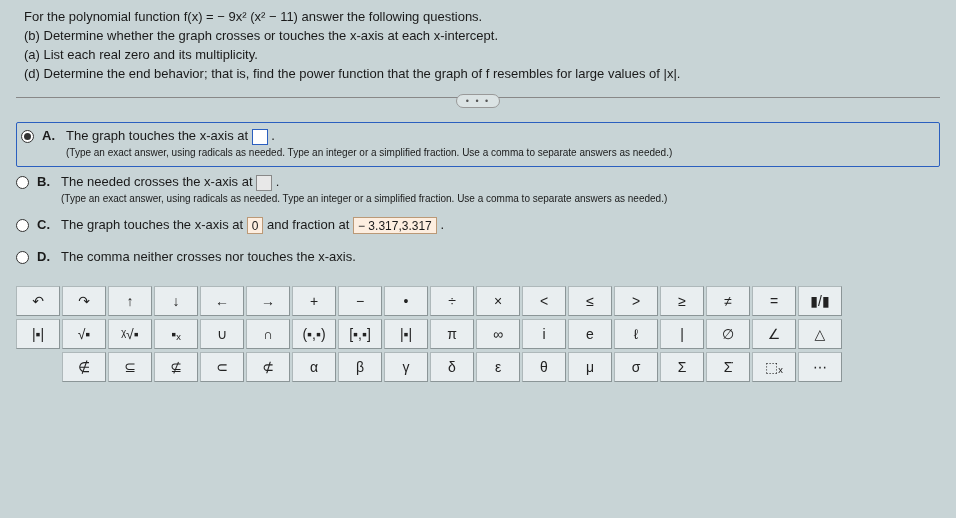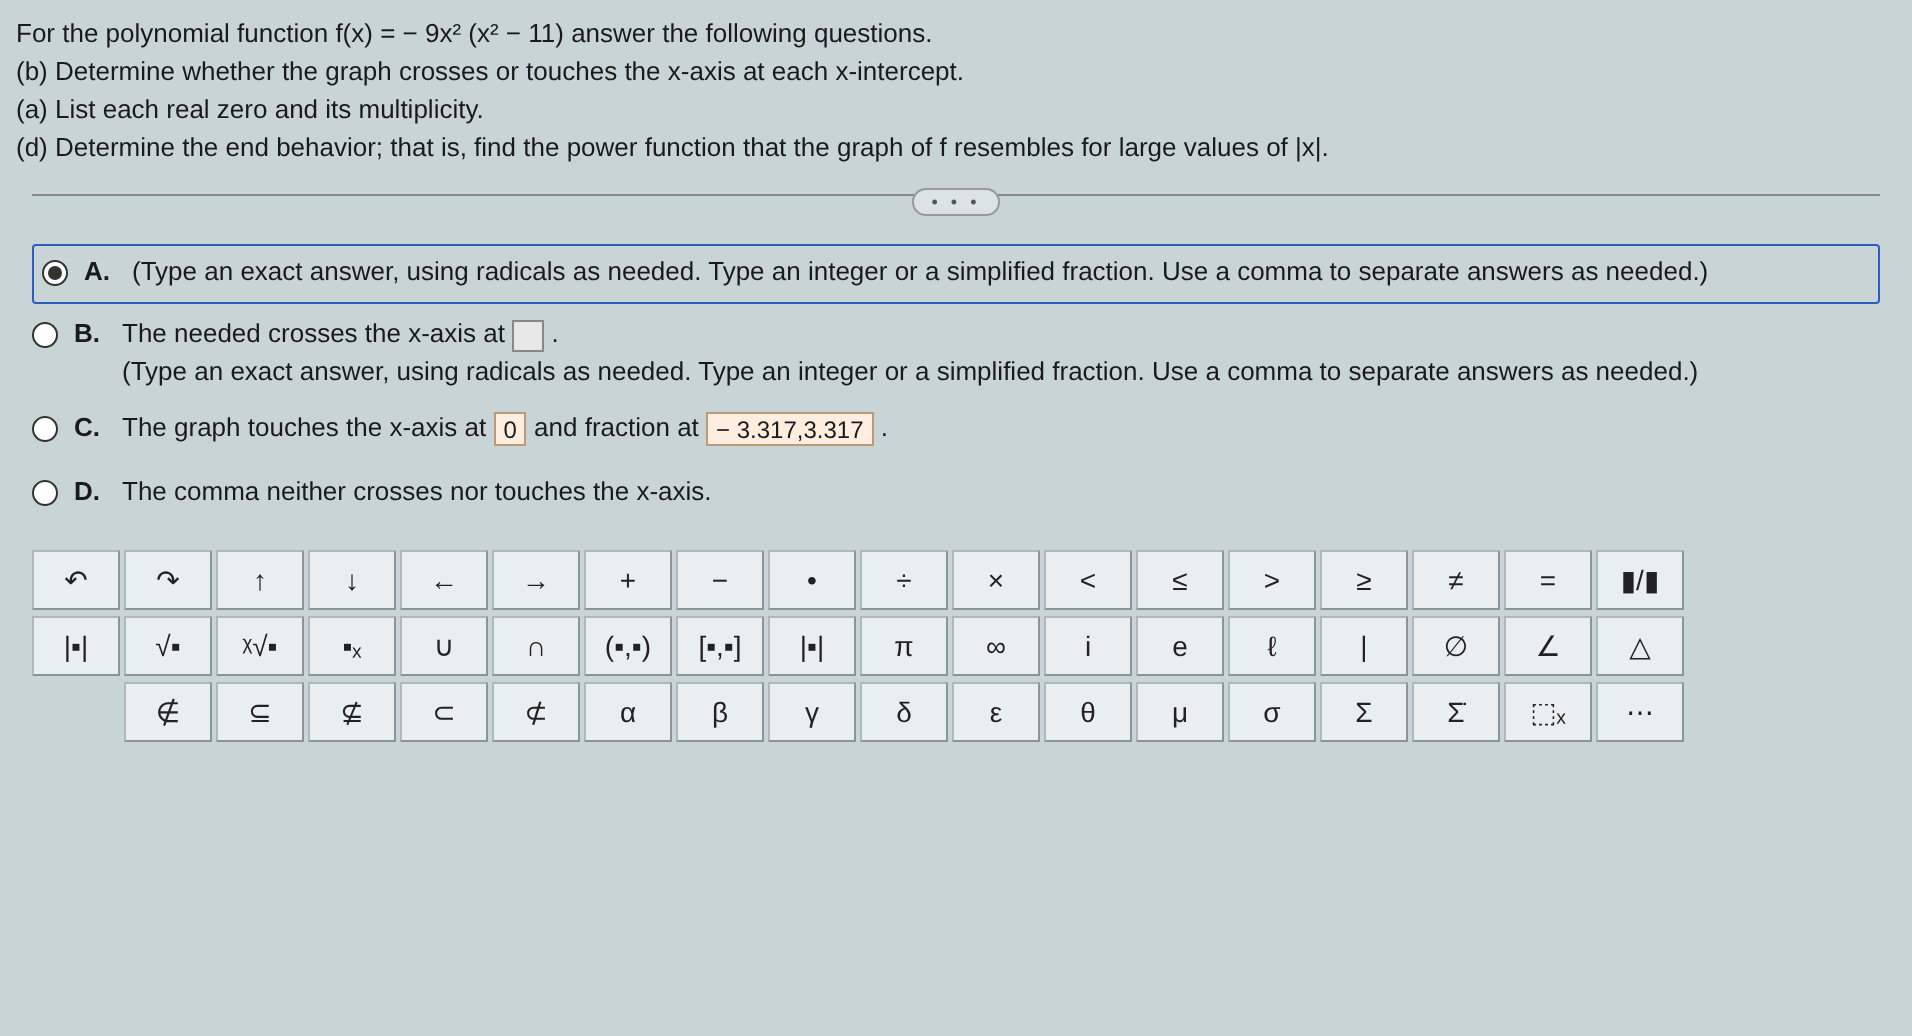--- a/index.html
+++ b/index.html
@@ -5,37 +5,37 @@
   * { box-sizing: border-box; margin: 0; padding: 0; }
   body {
     font-family: Arial, sans-serif;
     background: #c8d4d6;
     width: 956px;
     height: 518px;
     overflow: hidden;
     font-size: 13px;
     color: #1a1a1a;
   }
-  .question-block { padding: 8px 16px 4px 8px; line-height: 1.45; }
+  .question-block { padding: 8px 16px 4px 24px; line-height: 1.45; }
   .divider-line { height: 1px; background: #888; margin: 10px 16px 4px 16px; }
   .ellipsis-pill {
     width: 44px; height: 14px; border: 1px solid #999; border-radius: 8px;
     background: #dbe3e4; margin: -8px auto 8px auto;
     display: flex; align-items: center; justify-content: center;
     font-size: 9px; letter-spacing: 2px; color: #555;
   }
   .answers { padding: 6px 16px 8px 16px; }
   .choice-row { display: flex; align-items: flex-start; padding: 5px 0 8px 0; }
   .choice-row.selected { border: 1.5px solid #2b5fbf; border-radius: 2px; padding: 5px 4px 8px 4px; margin-bottom:2px;}
   .radio { width: 13px; height: 13px; border: 1.5px solid #333; border-radius: 50%; margin-top: 2px; margin-right: 8px; flex: 0 0 auto; display:flex; align-items:center; justify-content:center; background:#fff;}
   .radio.checked::after { content:""; width:7px; height:7px; background:#333; border-radius:50%; }
   .choice-letter { font-weight: bold; margin-right: 6px; min-width: 18px; }
   .choice-body { flex: 1; }
   .choice-main { margin-bottom: 2px; }
-  .choice-hint { font-size: 13px; }
+  .choice-hint { font-size: 10px; }
   .input-box { display:inline-block; width:16px; height:16px; border:1.5px solid #2b5fbf; background:#fff; vertical-align: middle; }
   .input-box.gray { border-color:#888; background:#e8e8e8;}
   .val-box { display:inline-block; padding:0 4px; height:17px; line-height:16px; border:1px solid #b97; background:#fdeee0; font-size:12px; vertical-align:middle;}
   .palette { padding: 4px 16px 0 16px; }
   .palette-row { display:flex; gap:2px; margin-bottom:3px; }
   .pbtn {
     width: 44px; height: 30px; background:#e9eef0;
     border:1px solid #aeb8ba; border-right-color:#8b9597; border-bottom-color:#8b9597;
     display:flex; align-items:center; justify-content:center;
     font-size:14px; color:#222; cursor:pointer; flex:0 0 auto;
@@ -54,20 +54,25 @@
 
 <div class="divider-line"></div>
 <div class="ellipsis-pill">• • •</div>
 
 <div class="answers">
 
   <div class="choice-row selected">
     <span class="radio checked"></span>
     <span class="choice-letter">A.</span>
     <div class="choice-body">
+      <div class="choice-main">
+        <span>The graph touches the x-axis at </span>
+        <span class="input-box"></span>
+        <span>.</span>
+      </div>
       <div class="choice-hint">(Type an exact answer, using radicals as needed. Type an integer or a simplified fraction. Use a comma to separate answers as needed.)</div>
     </div>
   </div>
 
   <div class="choice-row">
     <span class="radio"></span>
     <span class="choice-letter">B.</span>
     <div class="choice-body">
       <div class="choice-main">
         <span>The needed crosses the x-axis at </span>

